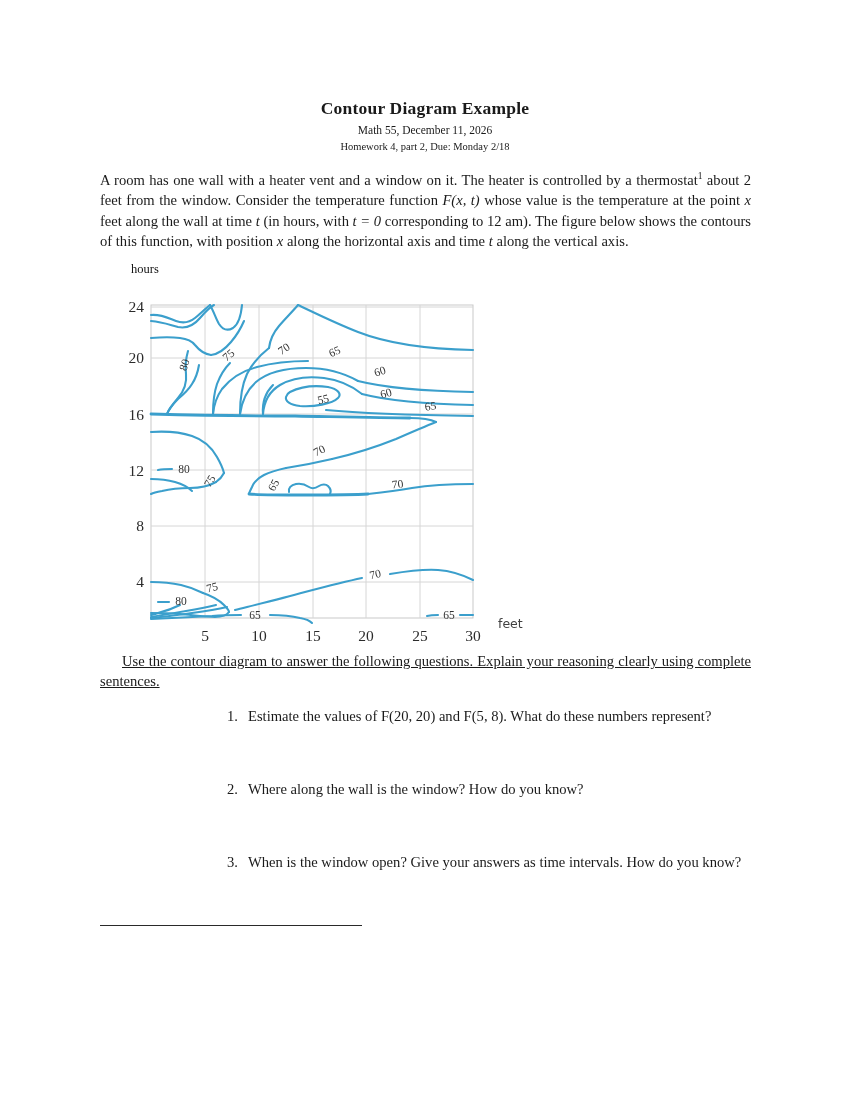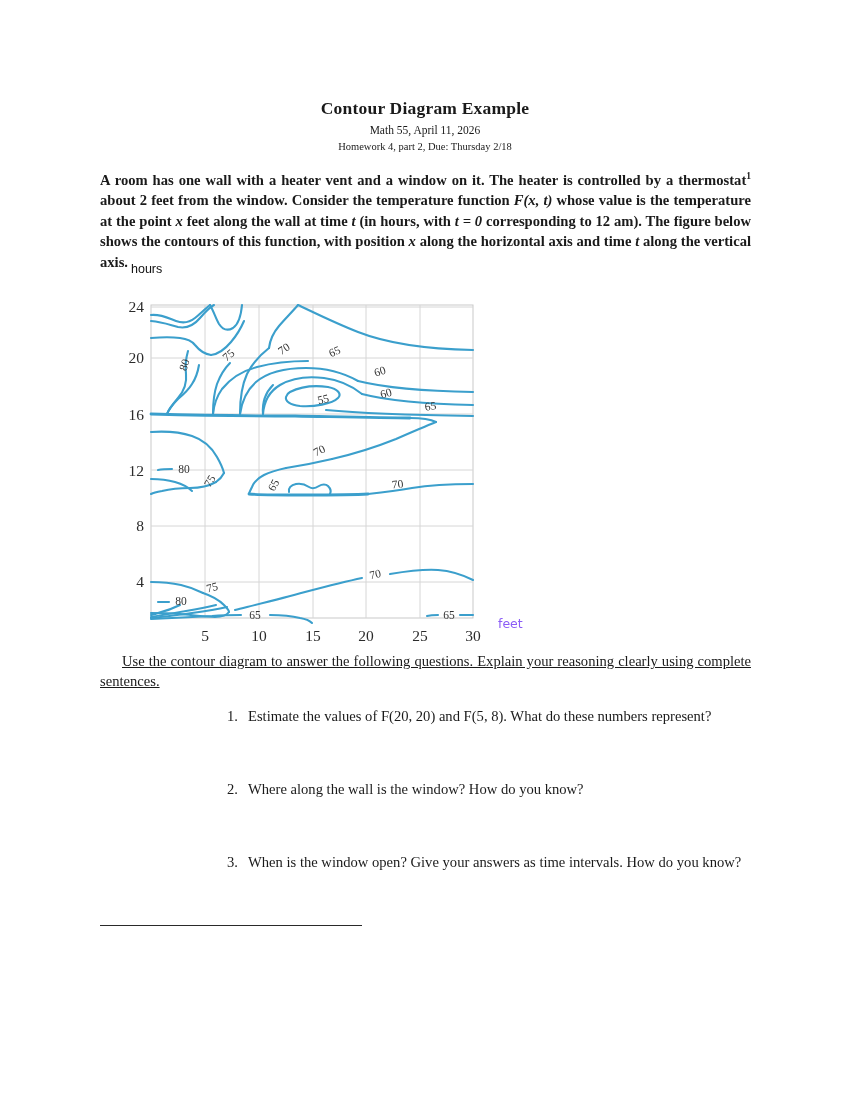--- a/index.html
+++ b/index.html
@@ -50,51 +50,51 @@
 
   
   .body-text {
     position: absolute;
     left: 100px;
     width: 651px;
     font-size: 14.6px;
     line-height: 20.4px;
     text-align: justify;
   }
-  #intro-para { top: 170px; font-weight: bold; }
+  #intro-para { top: 170px; }
   .mathvar { font-style: italic; font-family: "Liberation Serif", serif; }
   sup.fn {
     font-size: 9.5px;
     vertical-align: super;
     line-height: 0;
   }
 
   
   .figure {
     position: absolute;
     left: 100px;
     top: 258px;
     width: 560px;
     height: 390px;
   }
   .axis-label-hours {
     position: absolute;
     left: 31px;
     top: 4px;
-    font-family: Liberation Sans, sans-serif;
+    font-family: Liberation Serif, serif;
     font-size: 12.5px;
     color: #111;
   }
   .axis-label-feet {
     position: absolute;
     left: 398px;
     top: 358px;
     font-family: "DejaVu Sans", "Liberation Sans", sans-serif;
     font-size: 12.5px;
-    color: #8b5cf6;
+    color: #404040;
   }
   .plot-svg {
     position: absolute;
     left: 0;
     top: 0;
   }
   .tick-text {
     font-family: "Liberation Serif", "DejaVu Serif", serif;
     font-size: 15.5px;
     fill: #2b2b2b;
@@ -158,22 +158,22 @@
   }
   .fn-indent { padding-left: 14px; }
 </style>
 </head>
 <body>
 
 <div class="page">
 
   <div class="doc-header">
     <div class="doc-title">Contour Diagram Example</div>
-    <div class="doc-sub1">Math 55, April 11, 2026</div>
-    <div class="doc-sub2">Homework 4, part 2, Due: Thursday 2/18</div>
+    <div class="doc-sub1">Math 55, December 11, 2026</div>
+    <div class="doc-sub2">Homework 4, part 2, Due: Monday 2/18</div>
   </div>
 
   <div class="body-text" id="intro-para">
     <span>A room has one wall with a heater vent and a window on it. The heater is controlled by a thermostat</span><sup class="fn">1</sup><span> about 2 feet from the window. Consider the temperature function </span><span class="mathvar">F</span><span class="mathvar">(x, t)</span><span> whose value is the temperature at the point </span><span class="mathvar">x</span><span> feet along the wall at time </span><span class="mathvar">t</span><span> (in hours, with </span><span class="mathvar">t = 0</span><span> corresponding to 12 am). The figure below shows the contours of this function, with position </span><span class="mathvar">x</span><span> along the horizontal axis and time </span><span class="mathvar">t</span><span> along the vertical axis.</span>
   </div>
 
   <div class="figure">
 
     <div class="axis-label-hours">hours</div>
     <div class="axis-label-feet">feet</div>

